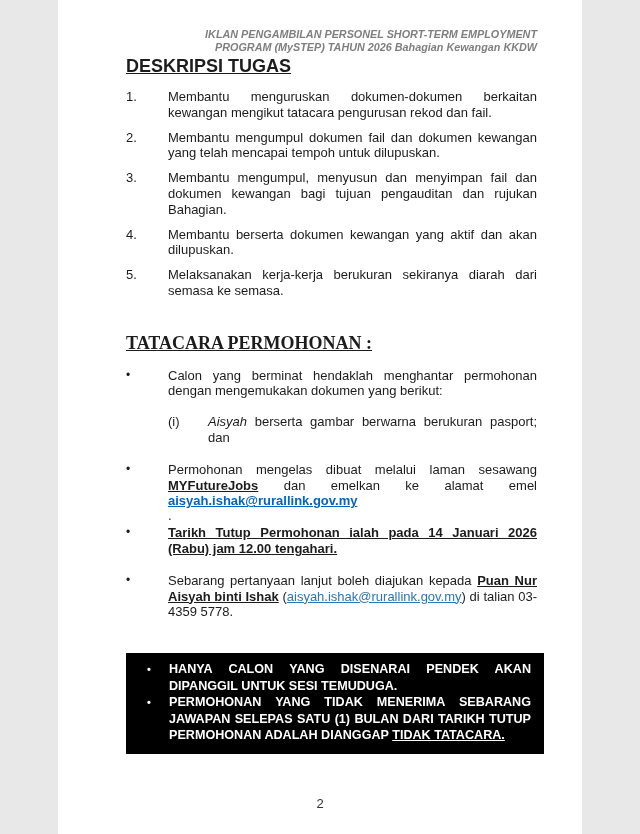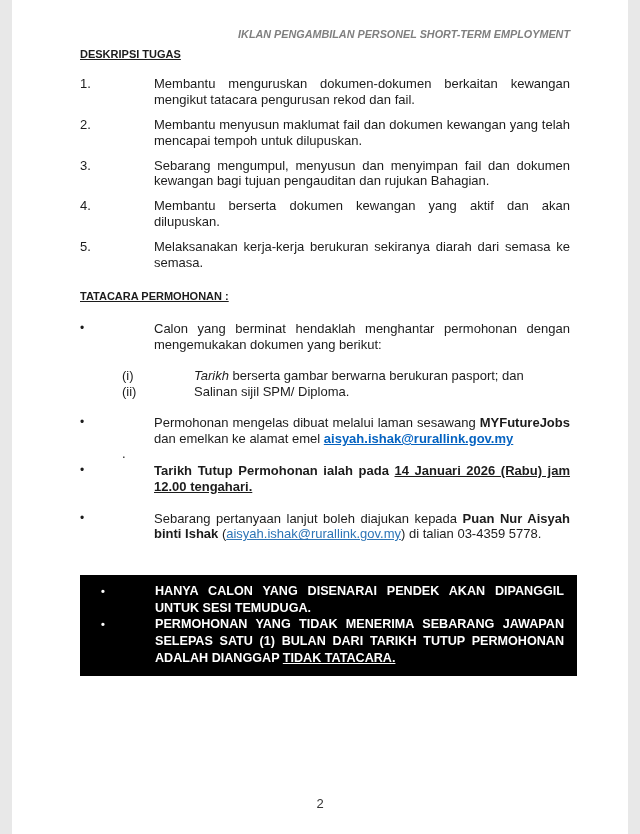--- a/index.html
+++ b/index.html
@@ -1,40 +1,40 @@
 <!DOCTYPE html>
 <html><head>
 <meta charset="utf-8">
 <style>
   * { margin:0; padding:0; box-sizing:border-box; }
   html,body { background:#e8e8e8; }
   .page {
-    width:616px; height:834px; margin:0 auto; background:#ffffff;
-    position:relative; padding:28px 58px 0 68px;
+    width:524px; height:834px; margin:0 auto; background:#ffffff;
+    position:relative; padding:28px 45px 0 68px;
     font-family:"Liberation Sans", sans-serif;
     font-size:13px; line-height:15.8px; color:#1c1c1c;
   }
   .doc-header {
     text-align:right; font-size:10.8px; line-height:12.6px;
     font-weight:bold; font-style:italic; color:#7f7f7f;
   }
-  .section-title { font-weight:bold; font-size:11px; margin-top:6px; }
+  .section-title { font-weight:bold; font-size:18px; margin-top:6px; }
   .u { text-decoration:underline; }
   .num-list { margin-top:14px; }
   .row { display:flex; margin-bottom:9px; }
   .marker { flex:0 0 42px; }
-  .btext { flex:1; text-align:justify;margin-left:32px; }
-  .tatacara-title { margin-top:19px; }
+  .btext { flex:1; text-align:justify; }
+  .tatacara-title { margin-top:37px;font-family:Liberation Serif, serif; }
   .bullet-group { margin-top:16px; }
   .bullet-glyph { flex:0 0 42px; font-size:12px; }
   .sub-list { margin:15px 0 16px 42px; }
   .sub-row { display:flex; }
   .sub-marker { flex:0 0 40px; }
   .italic { font-style:italic; }
-  .b { font-weight:bold; }
+  .b { font-weight:bold;text-decoration:underline; }
   .email-link-primary { color:#0563c1; font-weight:bold; text-decoration:underline; cursor:pointer; }
   .email-link-secondary { color:#2e75b6; text-decoration:underline; cursor:pointer; }
   .period-line { margin-left:42px; line-height:13px; }
   .bullet-after-period { margin-top:3px; }
   .notice-box {
     margin-top:33px; margin-right:-7px; background:#000000; color:#ffffff;
     font-weight:bold; font-size:12.6px; line-height:16.6px;
     padding:7px 12px 9px 20px; border:1px solid #000;
   }
   .notice-row { display:flex; }
@@ -44,38 +44,39 @@
     text-align:center; font-size:13px; color:#333;
   }
 </style>
 </head>
 <body>
 
 <div class="page">
 
   <div class="doc-header">
     <div>IKLAN PENGAMBILAN PERSONEL SHORT-TERM EMPLOYMENT</div>
+    <div>PROGRAM (MySTEP) TAHUN 2026 Bahagian Kewangan KKDW</div>
   </div>
 
   <div class="section-title">
     <span class="u">DESKRIPSI TUGAS</span>
   </div>
 
   <div class="num-list">
     <div class="row">
       <span class="marker">1.</span>
       <span class="btext">Membantu menguruskan dokumen-dokumen berkaitan kewangan mengikut tatacara pengurusan rekod dan fail.</span>
     </div>
     <div class="row">
       <span class="marker">2.</span>
-      <span class="btext">Membantu menyusun maklumat fail dan dokumen kewangan yang telah mencapai tempoh untuk dilupuskan.</span>
+      <span class="btext">Membantu mengumpul dokumen fail dan dokumen kewangan yang telah mencapai tempoh untuk dilupuskan.</span>
     </div>
     <div class="row">
       <span class="marker">3.</span>
-      <span class="btext">Sebarang mengumpul, menyusun dan menyimpan fail dan dokumen kewangan bagi tujuan pengauditan dan rujukan Bahagian.</span>
+      <span class="btext">Membantu mengumpul, menyusun dan menyimpan fail dan dokumen kewangan bagi tujuan pengauditan dan rujukan Bahagian.</span>
     </div>
     <div class="row">
       <span class="marker">4.</span>
       <span class="btext">Membantu berserta dokumen kewangan yang aktif dan akan dilupuskan.</span>
     </div>
     <div class="row">
       <span class="marker">5.</span>
       <span class="btext">Melaksanakan kerja-kerja berukuran sekiranya diarah dari semasa ke semasa.</span>
     </div>
   </div>
@@ -87,25 +88,21 @@
   <div class="bullet-group">
 
     <div class="row" style="margin-bottom:0;">
       <span class="bullet-glyph">•</span>
       <span class="btext">Calon yang berminat hendaklah menghantar permohonan dengan mengemukakan dokumen yang berikut:</span>
     </div>
 
     <div class="sub-list">
       <div class="sub-row">
         <span class="sub-marker">(i)</span>
-        <span class="btext"><span class="italic">Tarikh</span><span> berserta gambar berwarna berukuran pasport; dan</span></span>
-      </div>
-      <div class="sub-row">
-        <span class="sub-marker">(ii)</span>
-        <span class="btext">Salinan sijil SPM/ Diploma.</span>
+        <span class="btext"><span class="italic">Aisyah</span><span> berserta gambar berwarna berukuran pasport; dan</span></span>
       </div>
     </div>
 
     <div class="row" style="margin-bottom:0;">
       <span class="bullet-glyph">•</span>
       <span class="btext"><span>Permohonan mengelas dibuat melalui laman sesawang </span><span class="b">MYFutureJobs</span><span> dan emelkan ke alamat emel </span><a class="email-link-primary">aisyah.ishak@rurallink.gov.my</a></span>
     </div>
     <div class="period-line">.</div>
 
     <div class="row bullet-after-period" style="margin-bottom:0;">

